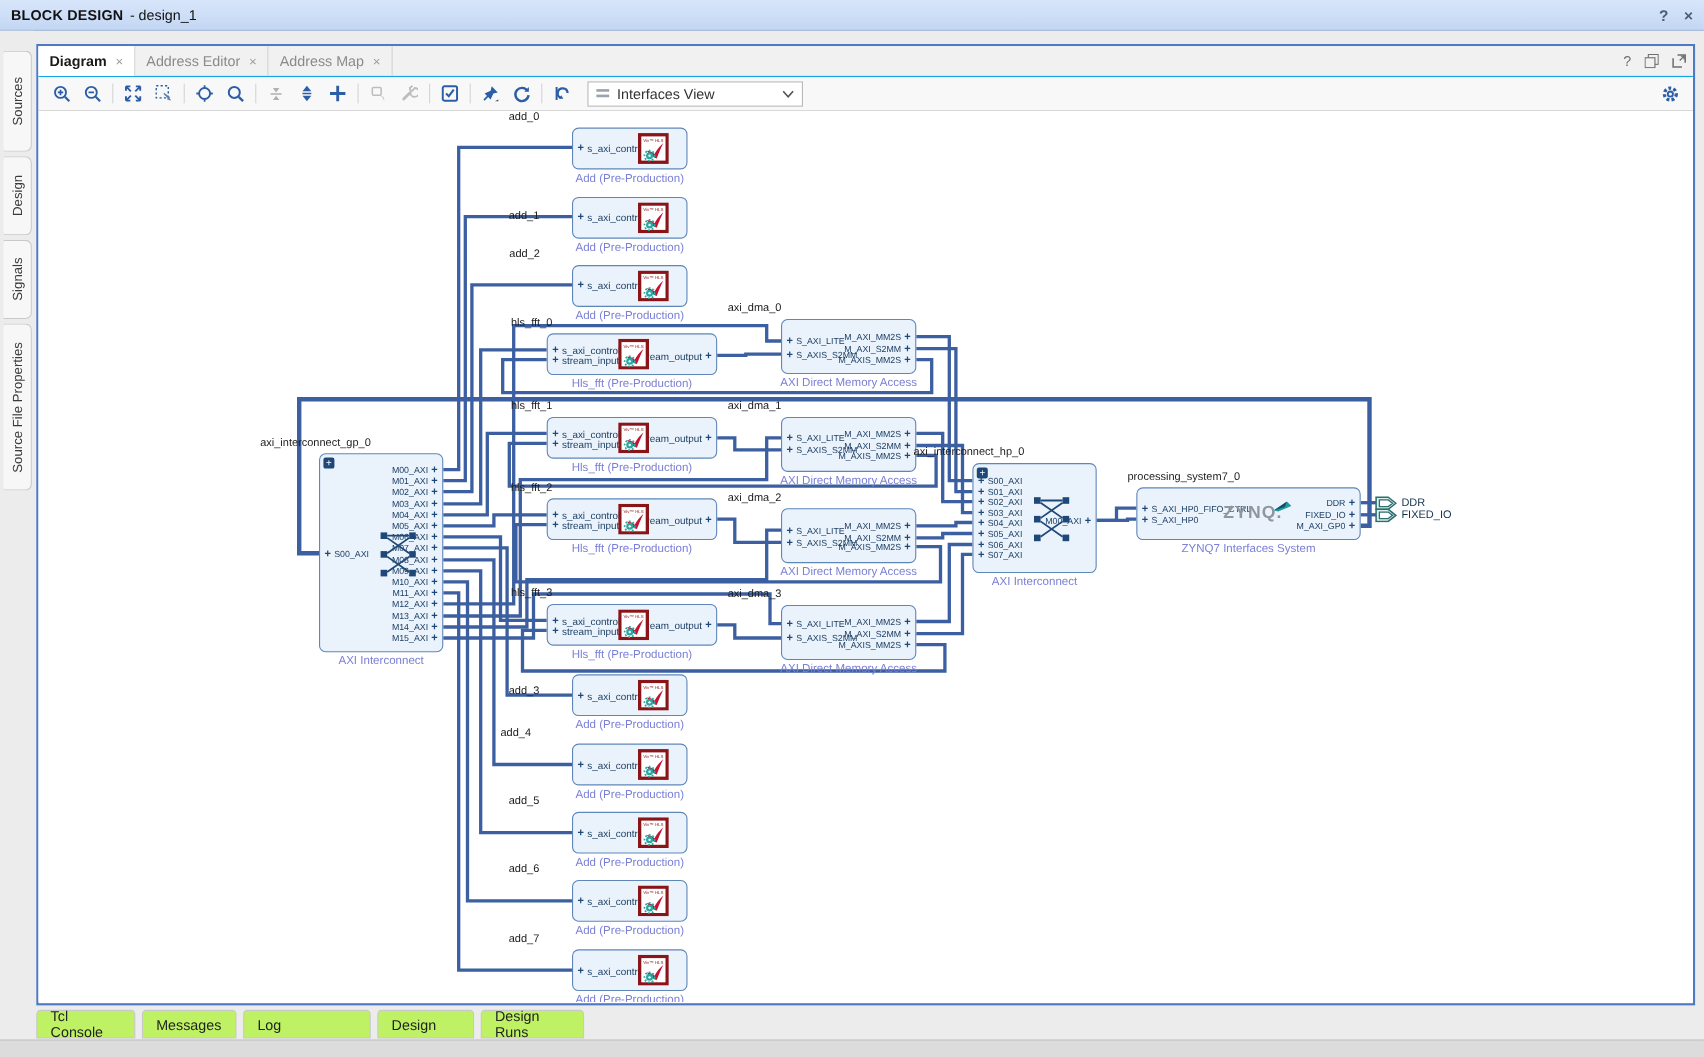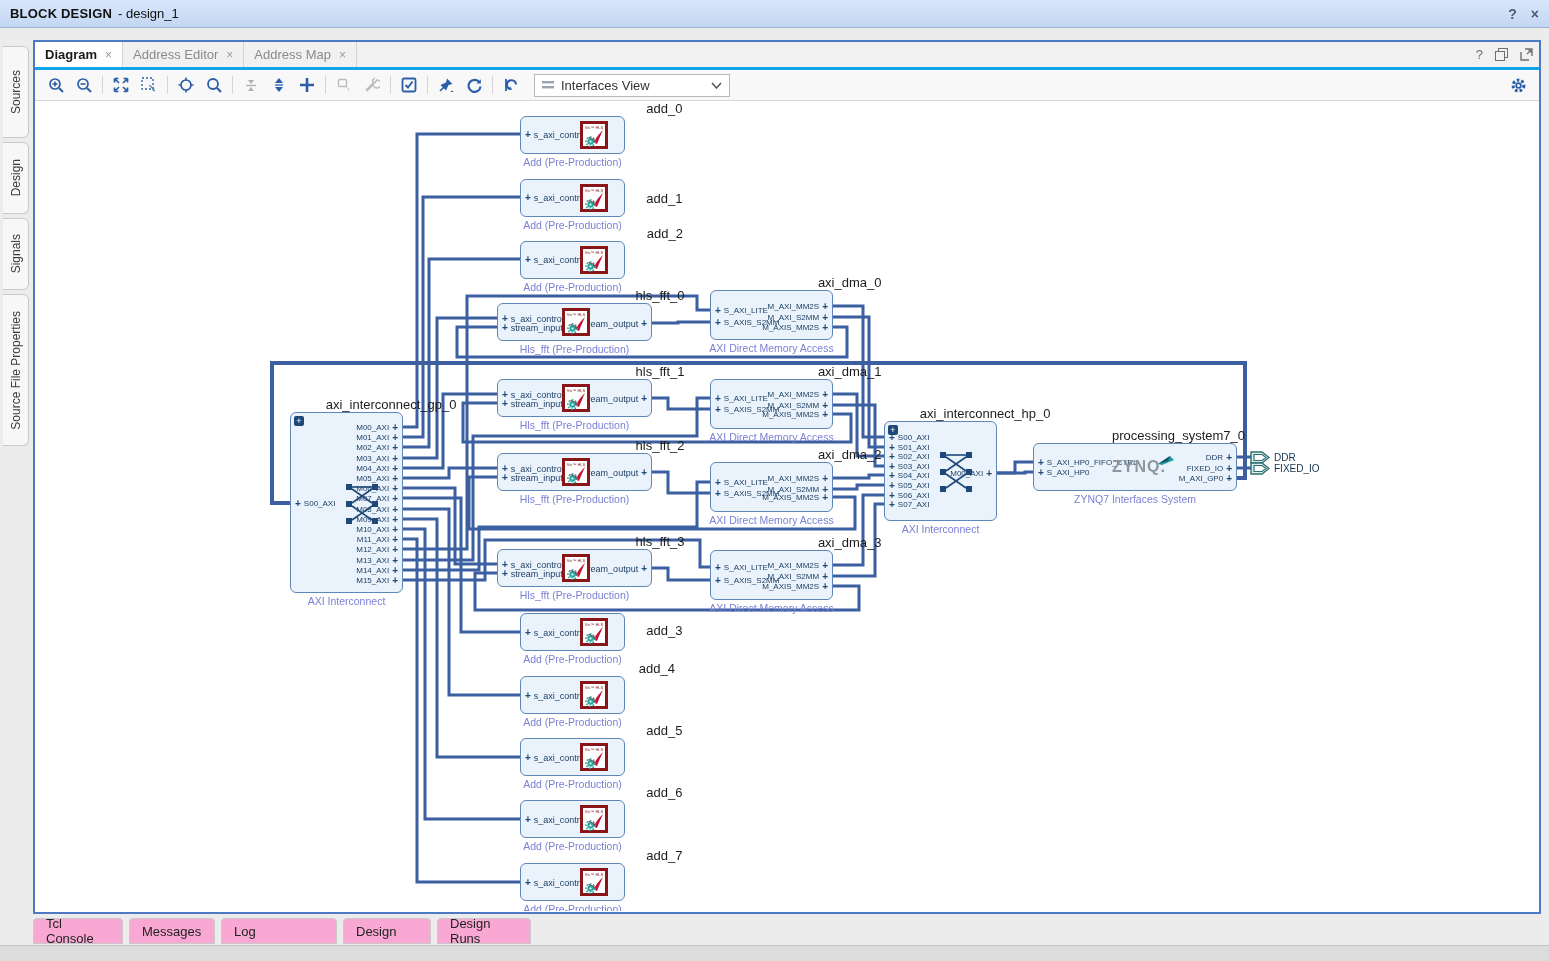--- a/index.html
+++ b/index.html
@@ -19,21 +19,21 @@
   #sidebar { position:absolute; left:0; top:28px; width:31px; height:917px; background:#ececec; }
   .vtab { position:absolute; left:3px; width:26px; background:#f7f7f7;
     border:1px solid #c9c9c9; border-left:none; border-radius:0 6px 6px 0;
     display:flex; align-items:center; justify-content:center; }
   .vtab span { writing-mode:vertical-rl; transform:rotate(180deg);
     font-size:12px; color:#3b3b3b; white-space:nowrap; }
 
   
   #panel { position:absolute; left:33px; top:40px; width:1508px; height:874px;
     background:#fff; border:2px solid #4d7ac2; }
-  #tabbar { height:28px; background:#f1f1f1; border-bottom:3px solid #0ea5e9;
+  #tabbar { height:28px; background:#f1f1f1; border-bottom:1px solid #0ea5e9;
     display:flex; align-items:stretch; font-size:13px; }
   .dtab { display:flex; align-items:center; gap:8px; padding:0 10px; border-right:1px solid #d4d4d4;
     color:#8a8a8a; cursor:default; }
   .dtab.active { background:#fff; color:#1a1a1a; font-weight:bold; }
   .dtab .x { font-size:12px; color:#9a9a9a; font-weight:normal; }
   #tabbar .tb-spacer { flex:1; }
   .tb-ico { display:flex; align-items:center; padding:0 6px; color:#6f6f6f; font-size:13px; }
 
   #toolbar { height:31px; background:#f8f8f8; border-bottom:1px solid #d8d8d8;
     display:flex; align-items:center; padding:0 8px; gap:2px; }
@@ -43,37 +43,37 @@
   .tselect { margin-left:8px; width:196px; height:23px; border:1px solid #b9b9b9; background:#fff;
     display:flex; align-items:center; gap:7px; padding:0 7px; font-size:13px; color:#333; }
   .tselect .chev { margin-left:auto; }
   #toolbar .tb-right { margin-left:auto; }
 
   #canvas { position:relative; width:1504px; height:810px; background:#fff; overflow:hidden; }
   #wires { position:absolute; left:0; top:0; z-index:1; }
 
   
   .block { position:absolute; background:#eaf2fc; border:1px solid #5f86b9; border-radius:6px; z-index:2; }
-  .block-title { position:absolute; text-align:right; font-size:13px; color:#1c1c1c; z-index:3; white-space:nowrap; }
+  .block-title { position:absolute; text-align:left; font-size:10px; color:#1c1c1c; z-index:3; white-space:nowrap; }
   .block-caption { position:absolute; text-align:center; font-size:10.5px; color:#7b80d6; z-index:3; white-space:nowrap; }
   .port { position:absolute; height:10px; line-height:10px; display:flex; align-items:center; gap:3px;
     font-size:9px; color:#173a5e; white-space:nowrap; z-index:3; }
   .port .plus { font-weight:bold; font-size:10px; color:#1d4878; }
   .port.pl { left:4px; } .port.pr { right:4px; flex-direction:row; }
   .small-ports .port { font-size:8px; height:9px; line-height:9px; }
   .badge { position:absolute; left:3px; top:3px; width:10px; height:10px; background:#1d4878;
     color:#fff; font-size:9px; line-height:10px; text-align:center; border-radius:2px; z-index:4; }
   .blk-icon { position:absolute; z-index:3; }
   .zynq-logo { position:absolute; z-index:3; font-size:16px; font-weight:bold; color:#8f969e;
     letter-spacing:1px; }
   .ext-label { position:absolute; z-index:3; font-size:10px; color:#13324f; white-space:nowrap; }
 
   
   #bottomtabs { position:absolute; left:33px; top:918px; height:26px; display:flex; gap:6px; }
-  .btab { border:1px solid #c9c9c9; border-radius:4px 4px 0 0; background:#f9a8d4;
+  .btab { border:1px solid #c9c9c9; border-radius:4px 4px 0 0; background:#bef264;
     font-size:13px; color:#222; display:flex; align-items:center; padding:0 12px; }
   #statusbar { position:absolute; left:0; top:945px; width:1549px; height:16px;
     background:#dcdcdc; border-top:1px solid #c4c4c4; }
 
   svg { display:block; }
 </style>
 </head>
 <body>
 
 <div id="titlebar">

